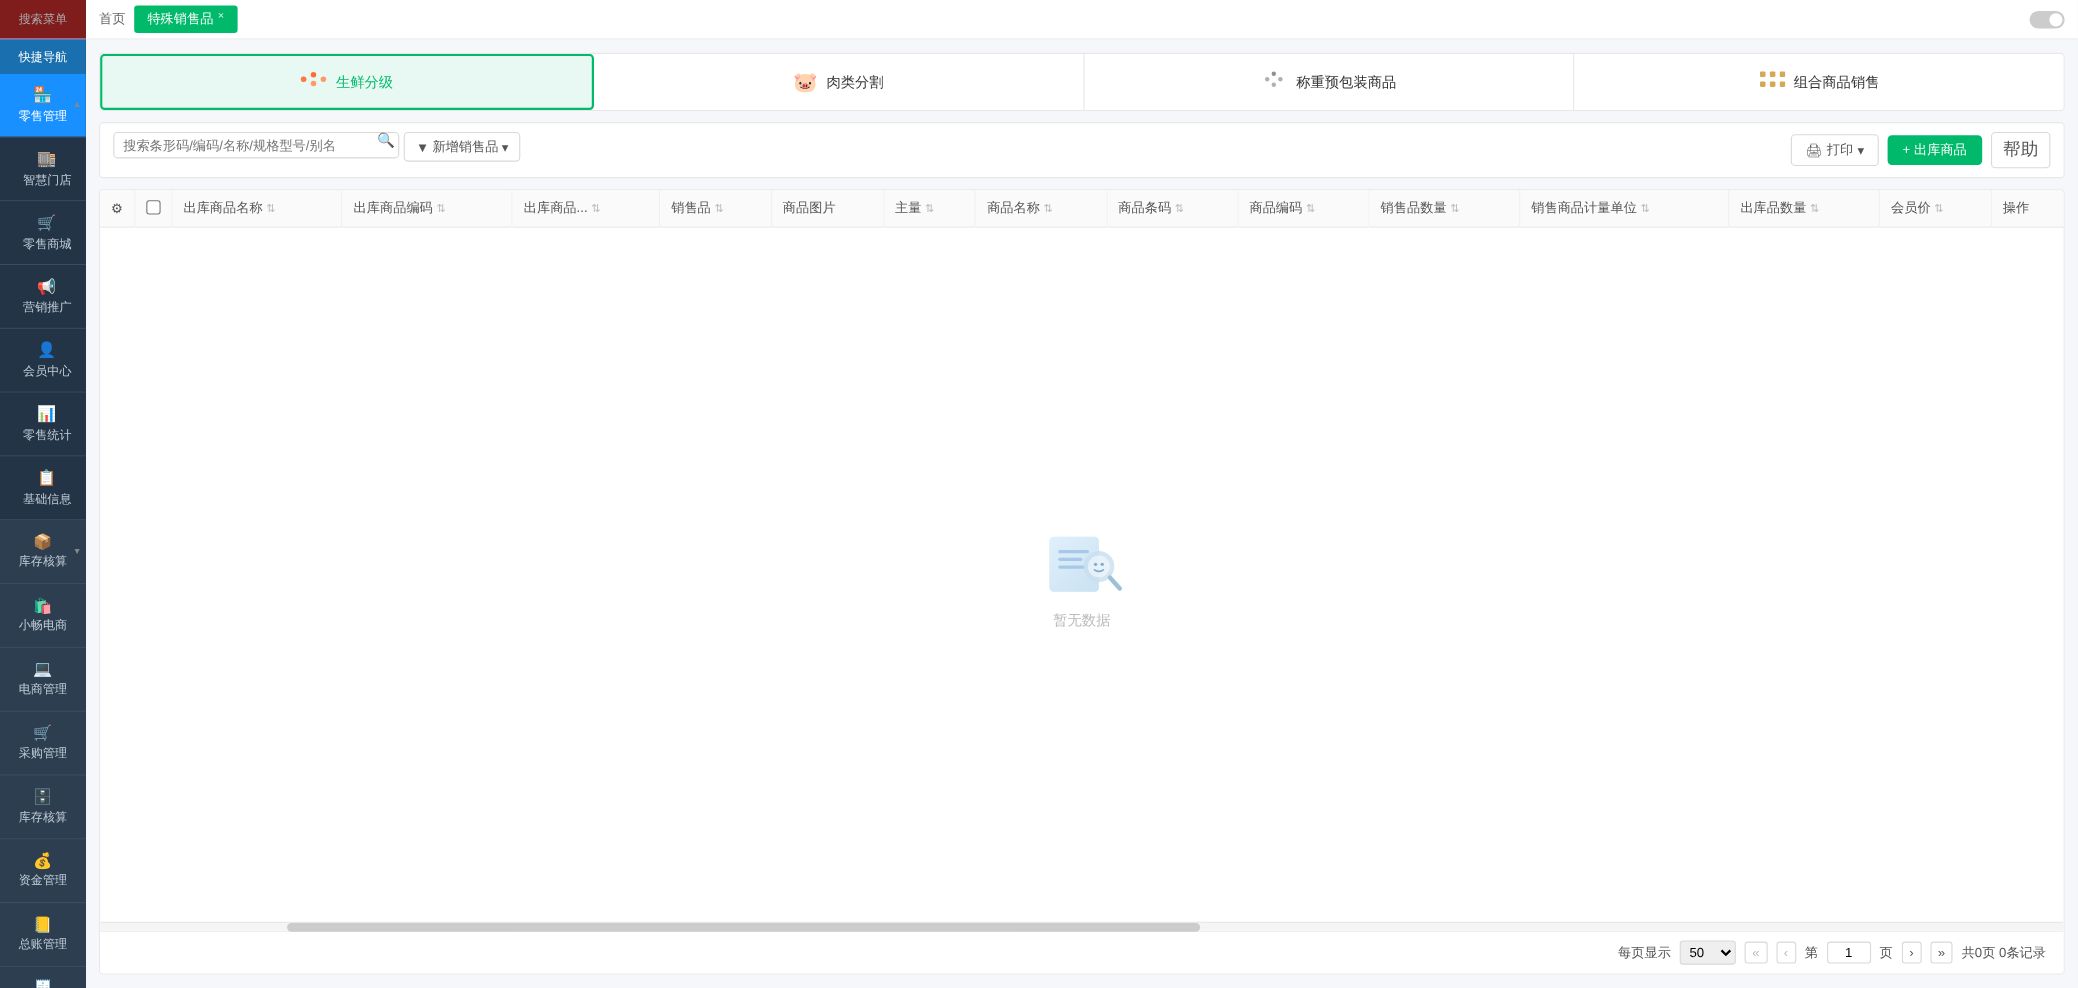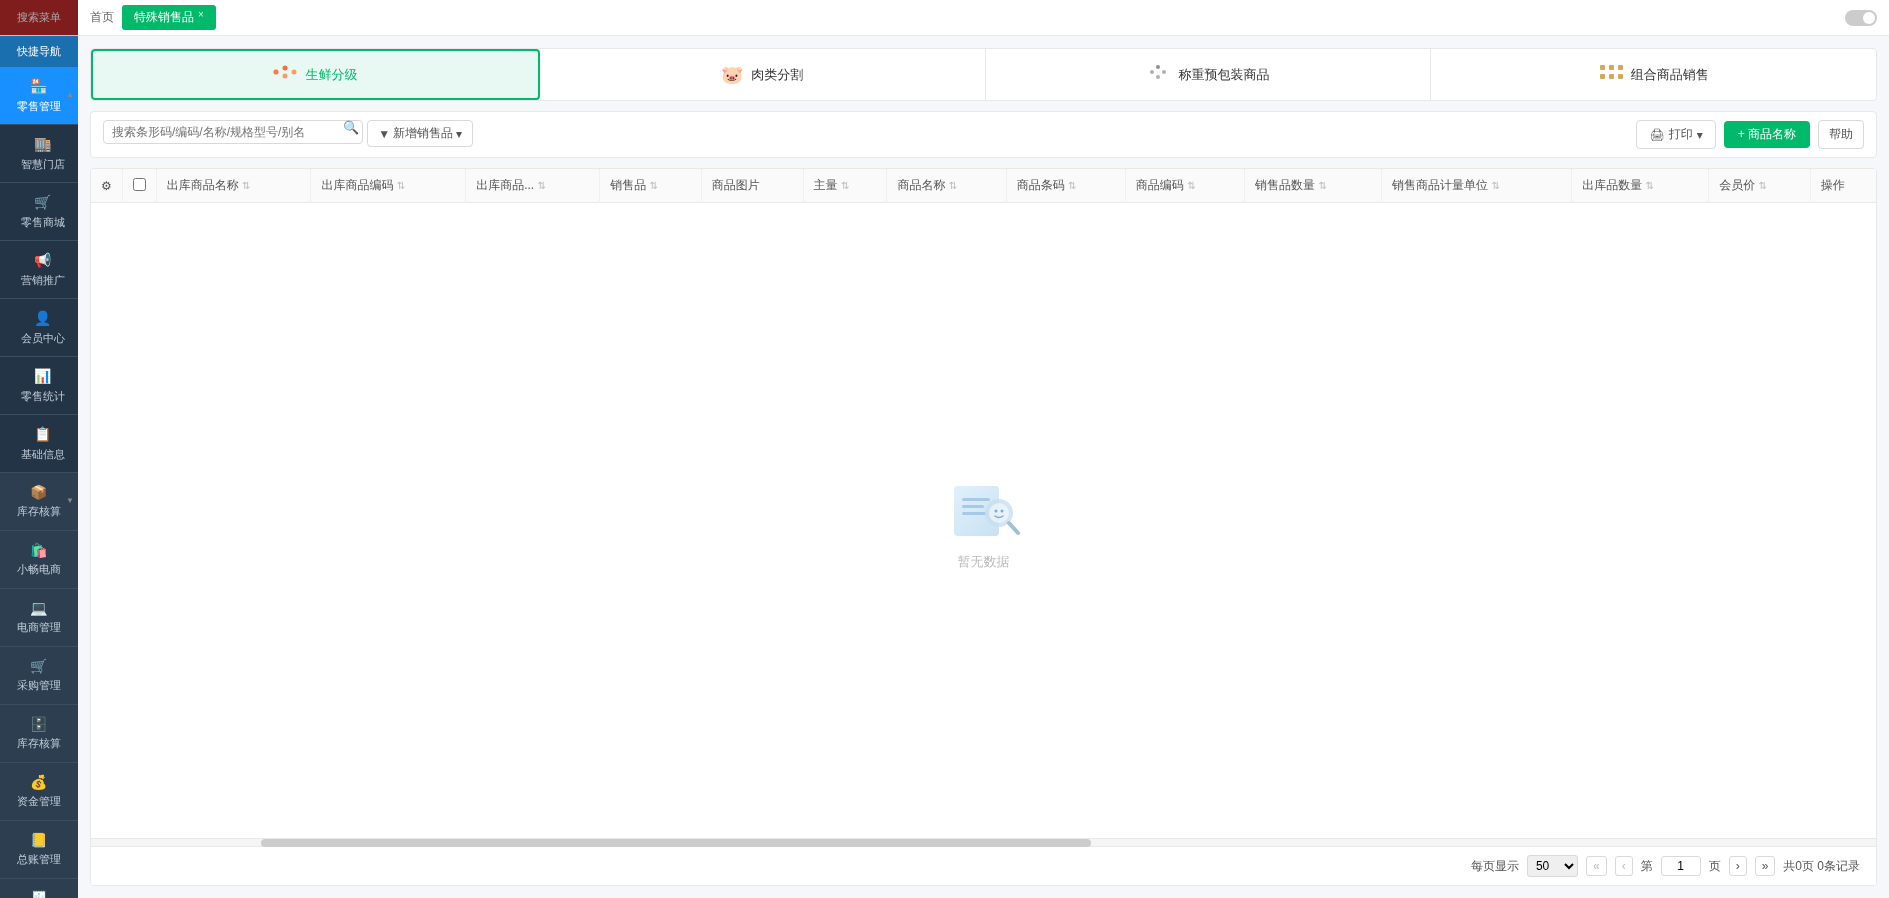--- a/index.html
+++ b/index.html
@@ -182,21 +182,21 @@
       padding: 5px 14px;
       font-size: 12px;
       cursor: pointer;
       display: flex; align-items: center; gap: 4px;
     }
     .btn-help {
       border: 1px solid #d9d9d9;
       background: #fff;
       border-radius: 4px;
       padding: 5px 10px;
-      font-size: 12px;
+      font-size: 16px;
       cursor: pointer;
       color: #555;
     }
 
     
     .table-container {
       flex: 1;
       background: #fff;
       border: 1px solid #e8e8e8;
       border-radius: 4px;
@@ -455,21 +455,21 @@
         <span>新增销售品</span>
         <span>▾</span>
       </button>
       <div class="toolbar-right">
         <button class="btn-print">
           <span>🖨</span>
           <span>打印</span>
           <span>▾</span>
         </button>
         <button class="btn-primary">
-          <span>+ 商品名称</span>
+          <span>+ 出库商品</span>
         </button>
         <button class="btn-help">
           <span>帮助</span>
         </button>
       </div>
     </div>
 
     <div class="table-container">
       <table class="data-table">
         <thead>

